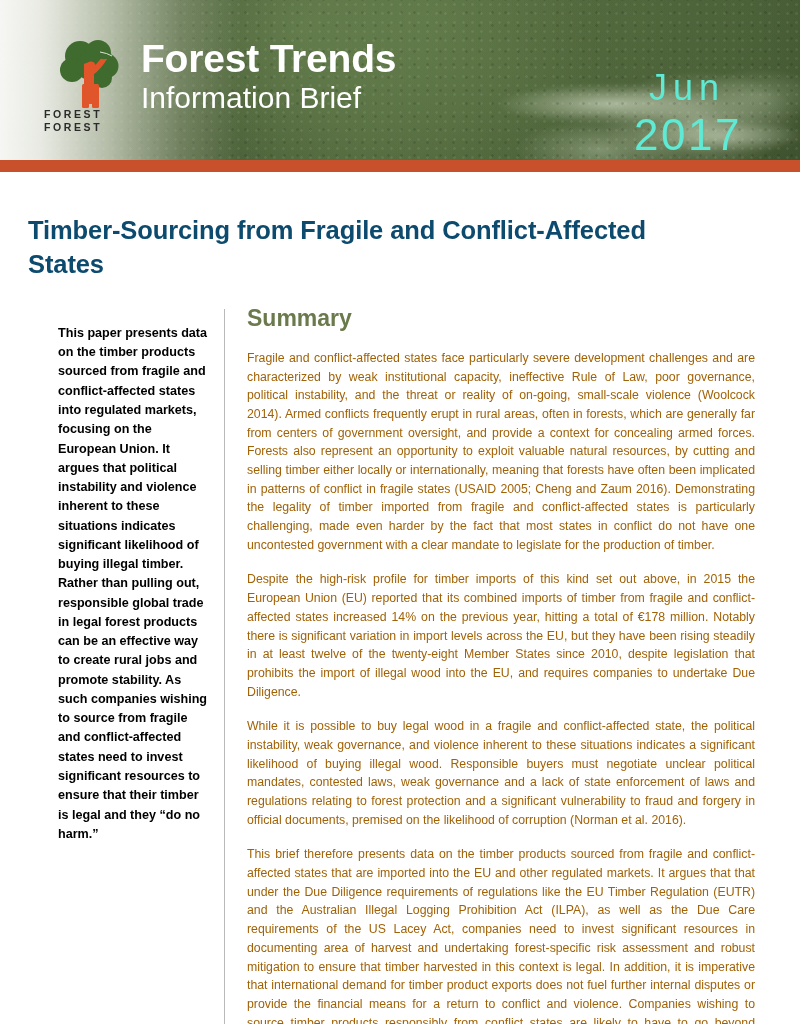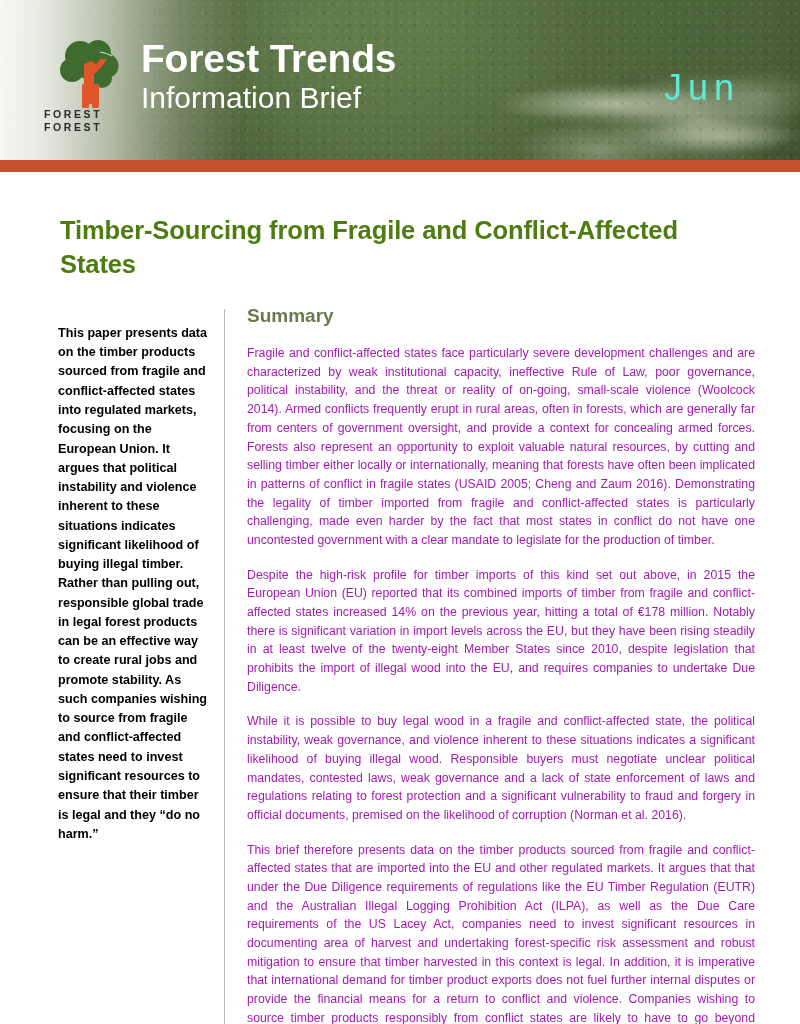--- a/index.html
+++ b/index.html
@@ -142,25 +142,25 @@
     height: 12px;
     background: #c8512b;
   }
 
   
   .doc {
     position: relative;
     padding: 0;
   }
   .doc-title {
-    margin: 42px 60px 0 60px;
+    margin: 42px 60px 0 28px;
     width: 660px;
     font-size: 25.5px;
     font-weight: 700;
-    color: #4d7c0f;
+    color: #0c4a6e;
     line-height: 1.32;
     letter-spacing: -0.1px;
   }
 
   .columns {
     display: flex;
     margin: 24px 0 0 0;
     padding: 0 45px 0 58px;
     align-items: stretch;
   }
@@ -183,29 +183,29 @@
     margin: 4px 0 0 0;
     align-self: stretch;
     min-height: 430px;
   }
   .main {
     flex: 1;
     padding-left: 22px;
     padding-top: 0;
   }
   .section-heading {
-    font-size: 19px;
+    font-size: 23px;
     font-weight: 700;
     color: #6b7a4d;
     margin: 0 0 8px 0;
     line-height: 1.2;
   }
   .body-p {
     font-size: 12.3px;
-    color: #a21caf;
+    color: #a16207;
     line-height: 1.52;
     text-align: justify;
     margin: 16px 0 13px 0;
   }
   .body-p:last-child { margin-bottom: 0; }
 </style>
 </head>
 <body>
 
 <div class="banner">
@@ -244,20 +244,21 @@
     </div>
   </div>
 
   <div class="banner-title">
     <span class="t1">Forest Trends</span>
     <span class="t2">Information Brief</span>
   </div>
 
   <div class="banner-date">
     <span class="d1">Jun</span>
+    <span class="d2">2017</span>
   </div>
 </div>
 
 <div class="orange-rule"></div>
 
 <div class="doc">
 
   <h1 class="doc-title">Timber-Sourcing from Fragile and Conflict-Affected States</h1>
 
   <div class="columns">

